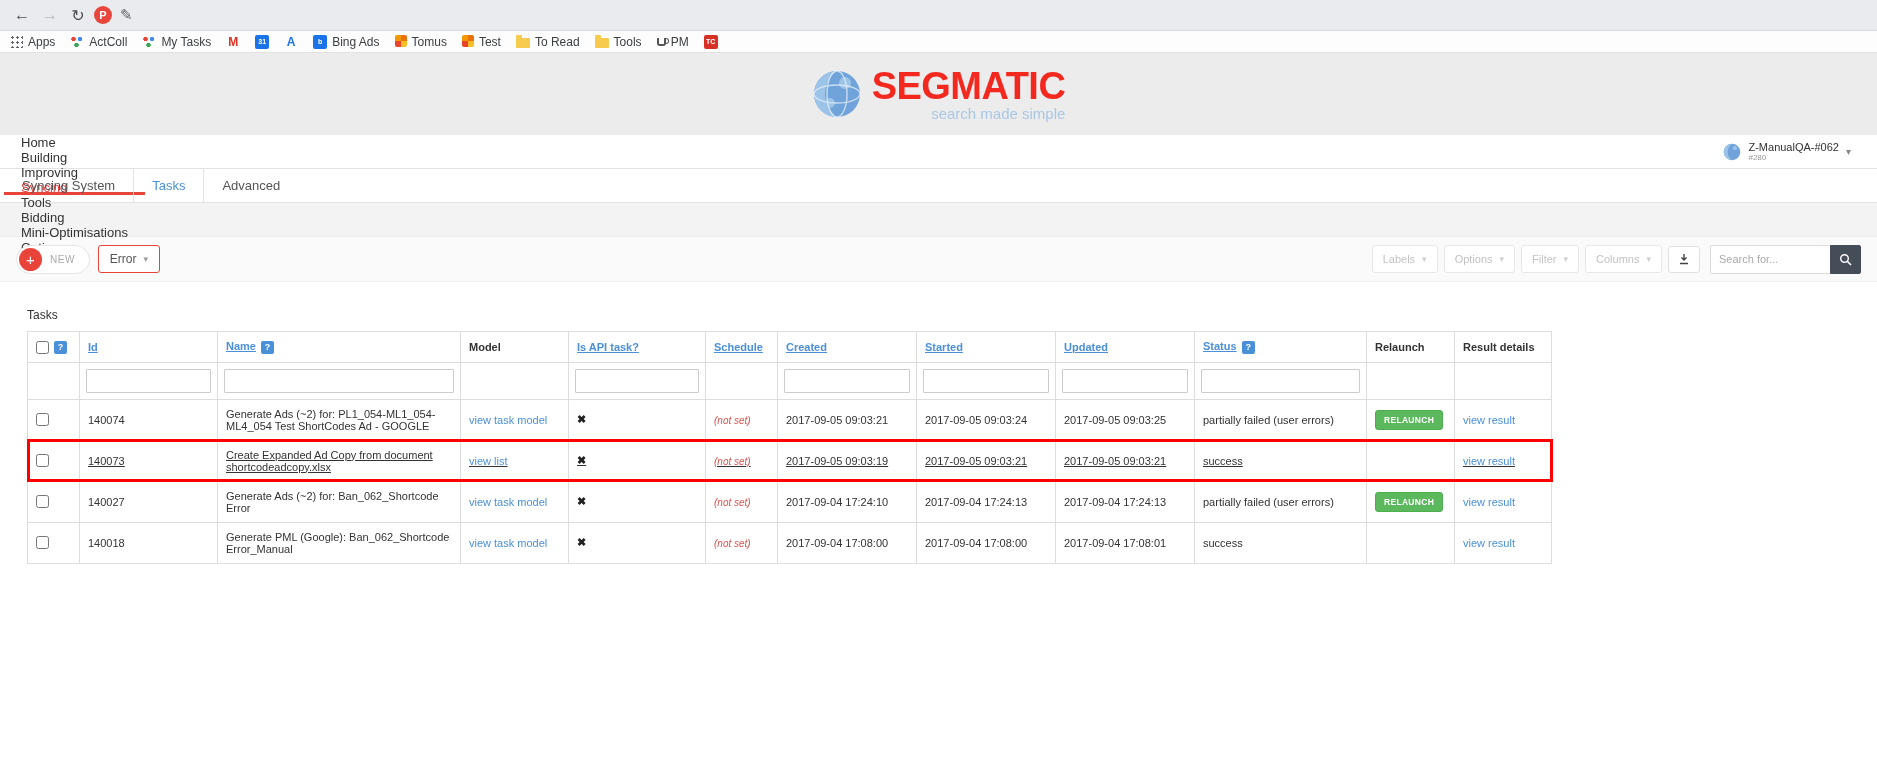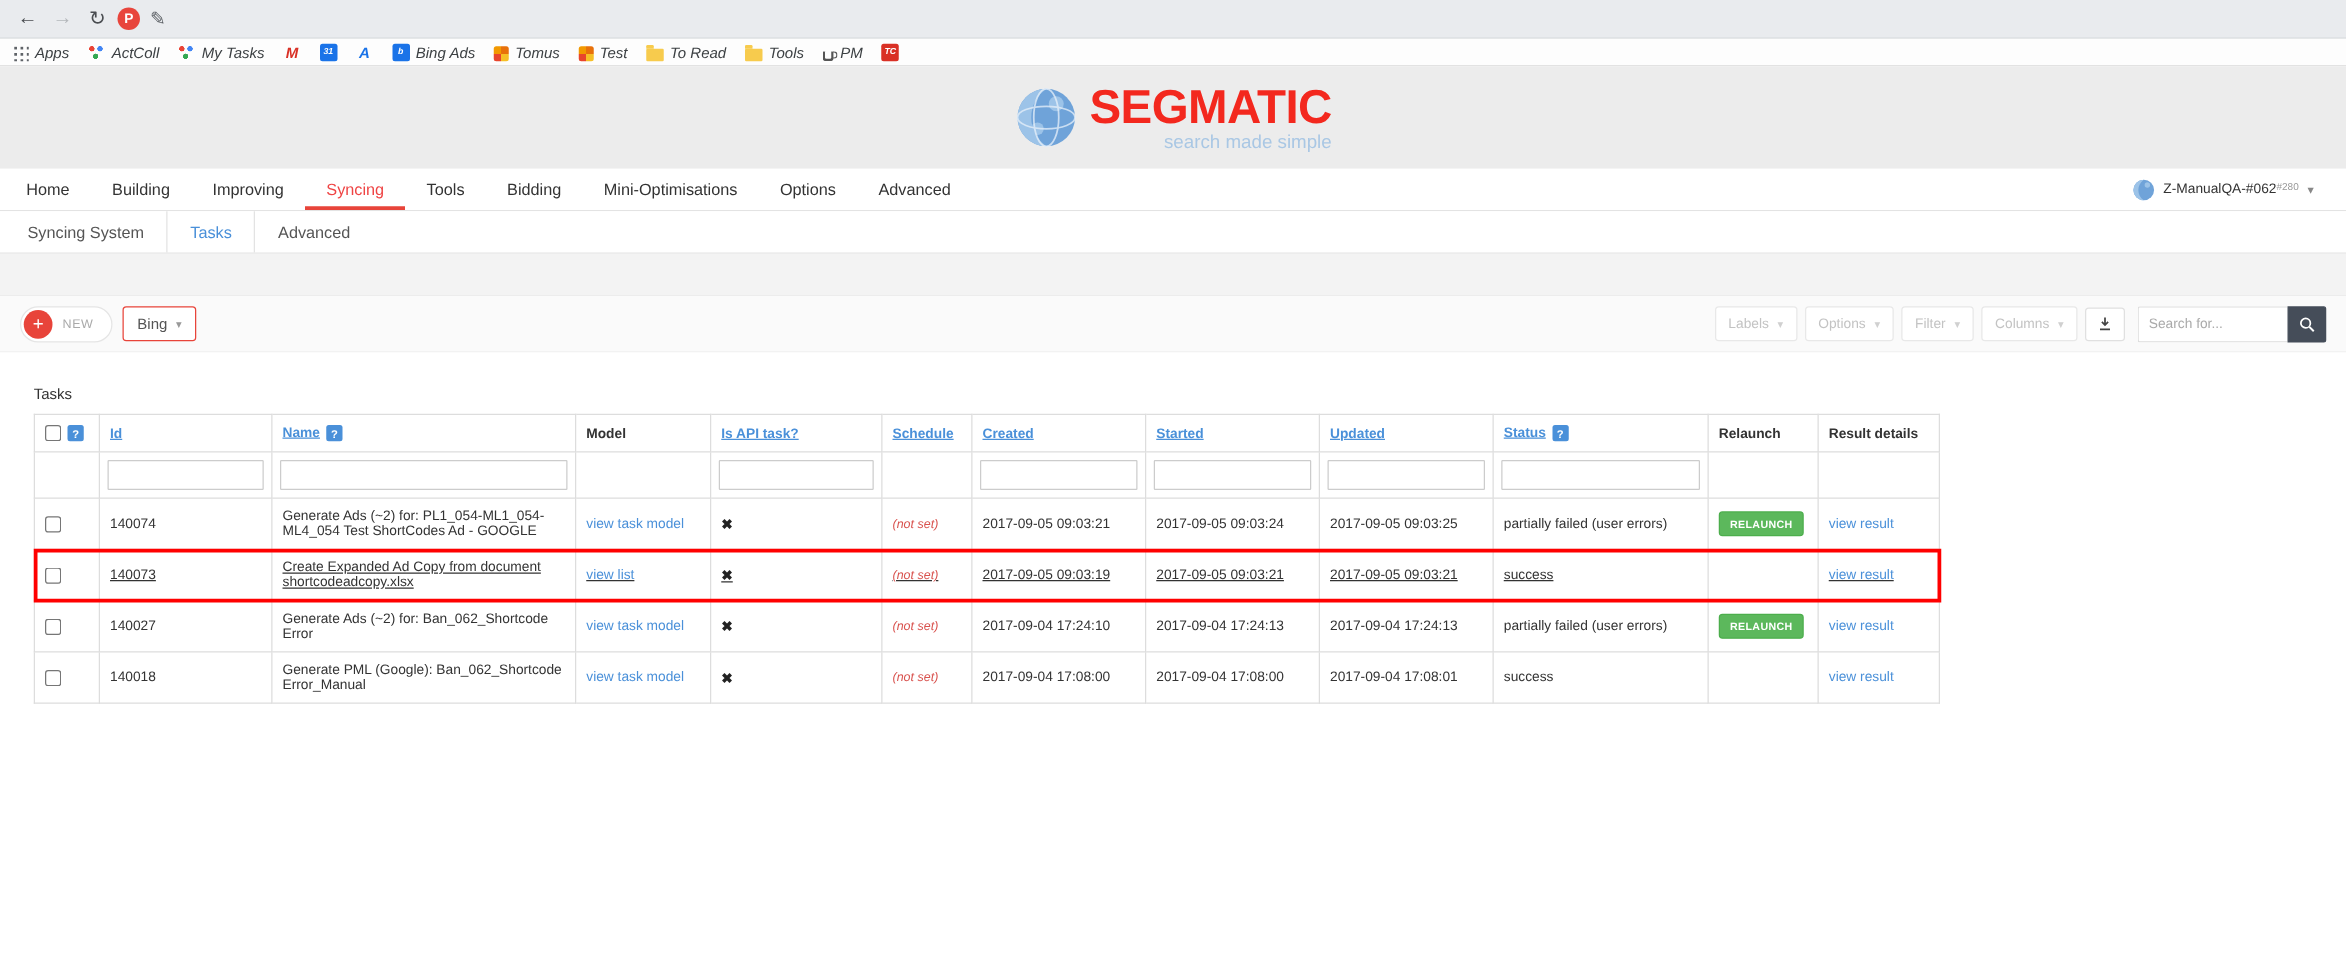--- a/index.html
+++ b/index.html
@@ -21,21 +21,21 @@
   .url-text { color:#3c4043; }
   .omni-right { margin-left:auto; display:flex; align-items:center; gap:10px; color:#5f6368; }
   .star-ico { font-size:15px; color:#5f6368; cursor:pointer; }
   .ext-p { width:18px; height:18px; border-radius:50%; background:#e8453c; color:#fff;
            font-size:11px; font-weight:bold; display:flex; align-items:center; justify-content:center; cursor:pointer; }
   .ext-pencil { font-size:15px; color:#5f6368; margin:0 4px; cursor:pointer; }
 
   
   .bookmarks { height:22px; background:#fdfdfd; border-bottom:1px solid #e2e2e2;
                display:flex; align-items:center; padding:0 10px; gap:15px; font-size:12px; color:#3c4043; }
-  .bm-item { display:flex; align-items:flex-end; gap:5px; cursor:pointer; white-space:nowrap;font-style:italic; }
+  .bm-item { display:flex; align-items:flex-start; gap:5px; cursor:pointer; white-space:nowrap; }
   .bm-ico { width:14px; height:14px; display:inline-flex; align-items:center; justify-content:center;
             font-size:9px; font-weight:bold; border-radius:2px; flex:0 0 auto; }
   .ico-apps-grid { background-image:radial-gradient(circle,#5f6368 1.2px,transparent 1.4px);
                    background-size:5px 5px; background-position:0 0; width:13px; height:13px; border-radius:0; }
   .ico-dots { background:
       radial-gradient(circle 2px at 3.5px 4px,#ea4335 2px,transparent 2.3px),
       radial-gradient(circle 2px at 10px 4px,#4285f4 2px,transparent 2.3px),
       radial-gradient(circle 2px at 6.5px 10px,#34a853 2px,transparent 2.3px); }
   .ico-grid4 { width:12px; height:12px; background:conic-gradient(#e8710a 0 25%, #f6bf26 0 50%, #e8452c 0 75%, #f29900 0); }
   .ico-folder { width:14px; height:10px; background:#f7cb4d; border-radius:1px; position:relative; margin-top:3px; }
@@ -53,21 +53,21 @@
   .logo { display:flex; align-items:center; gap:10px; }
   .logo-title { font-size:38px; font-weight:800; color:#f3281e; line-height:1; letter-spacing:-0.5px; }
   .logo-tagline { font-size:15px; color:#a9c7e4; text-align:right; margin-top:0; }
 
   
   .main-nav { height:34px; background:#fff; border-bottom:1px solid #e3e3e3;
               display:flex; align-items:stretch; padding:0 4px; }
   .nav-item { padding:0 17px; display:flex; align-items:center; font-size:13px; color:#333; cursor:pointer; }
   .nav-item.active { color:#ef4444; box-shadow:inset 0 -3px 0 #e8443a; }
   .nav-user { margin-left:auto; display:flex; align-items:center; gap:7px; padding-right:22px; cursor:pointer; }
-  .user-texts { display:flex; flex-direction:row; line-height:1.15; }
+  .user-texts { display:flex; flex-direction:column; line-height:1.15; }
   .user-name { font-size:11px; color:#333; }
   .user-sub { font-size:8px; color:#999; }
   .user-caret { font-size:10px; color:#888; }
 
   
   .sub-nav { height:34px; background:#fff; border-bottom:1px solid #e3e3e3; display:flex; padding:0 4px; }
   .sub-item { padding:0 18px; display:flex; align-items:center; font-size:13px; color:#555; cursor:pointer; }
   .sub-item.active { color:#4a90d9; border-left:1px solid #e3e3e3; border-right:1px solid #e3e3e3; }
 
   .band { height:34px; background:#f3f3f3; border-bottom:1px solid #ececec; }
@@ -205,21 +205,21 @@
       </g>
     </svg>
     <div>
       <div class="logo-title">SEGMATIC</div>
       <div class="logo-tagline">search made simple</div>
     </div>
   </div>
 </div>
 
 <div class="main-nav">
-  <div style="display:flex;" id="nav-items">
+  <div style="display:flex;flex-direction:column;" id="nav-items">
       <div class="nav-item">Home</div>
       <div class="nav-item">Building</div>
       <div class="nav-item">Improving</div>
       <div class="nav-item active">Syncing</div>
       <div class="nav-item">Tools</div>
       <div class="nav-item">Bidding</div>
       <div class="nav-item">Mini-Optimisations</div>
       <div class="nav-item">Options</div>
       <div class="nav-item">Advanced</div>
     </div>
@@ -246,21 +246,21 @@
   </div>
 
 <div class="band"></div>
 
 <div class="toolbar">
   <div class="btn-new">
     <span class="btn-new-plus">+</span>
     <span class="btn-new-label">NEW</span>
   </div>
   <div class="btn-edit">
-    <span>Bing</span>
+    <span>Error</span>
     <span class="caret">▾</span>
   </div>
   <div class="toolbar-right">
     <span style="display:flex;gap:6px;" id="toolbar-dropdowns">
         <button class="drop-btn">
           <span>Labels</span>
           <span class="caret">▾</span>
         </button>
         <button class="drop-btn">
           <span>Options</span>

